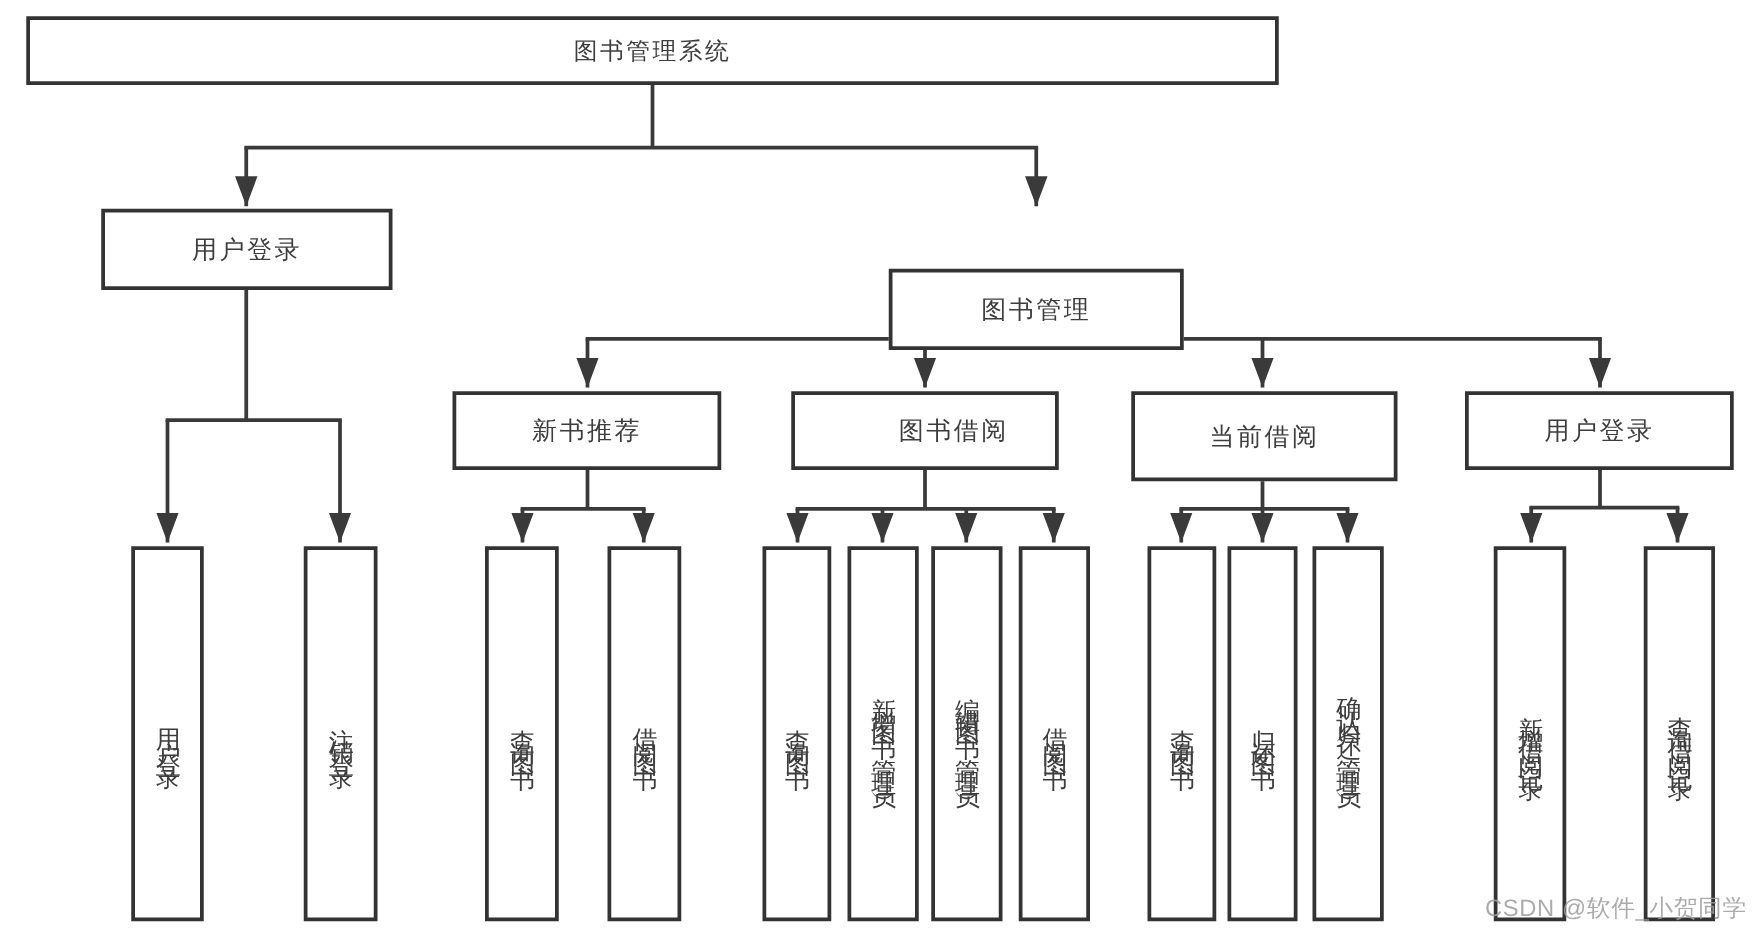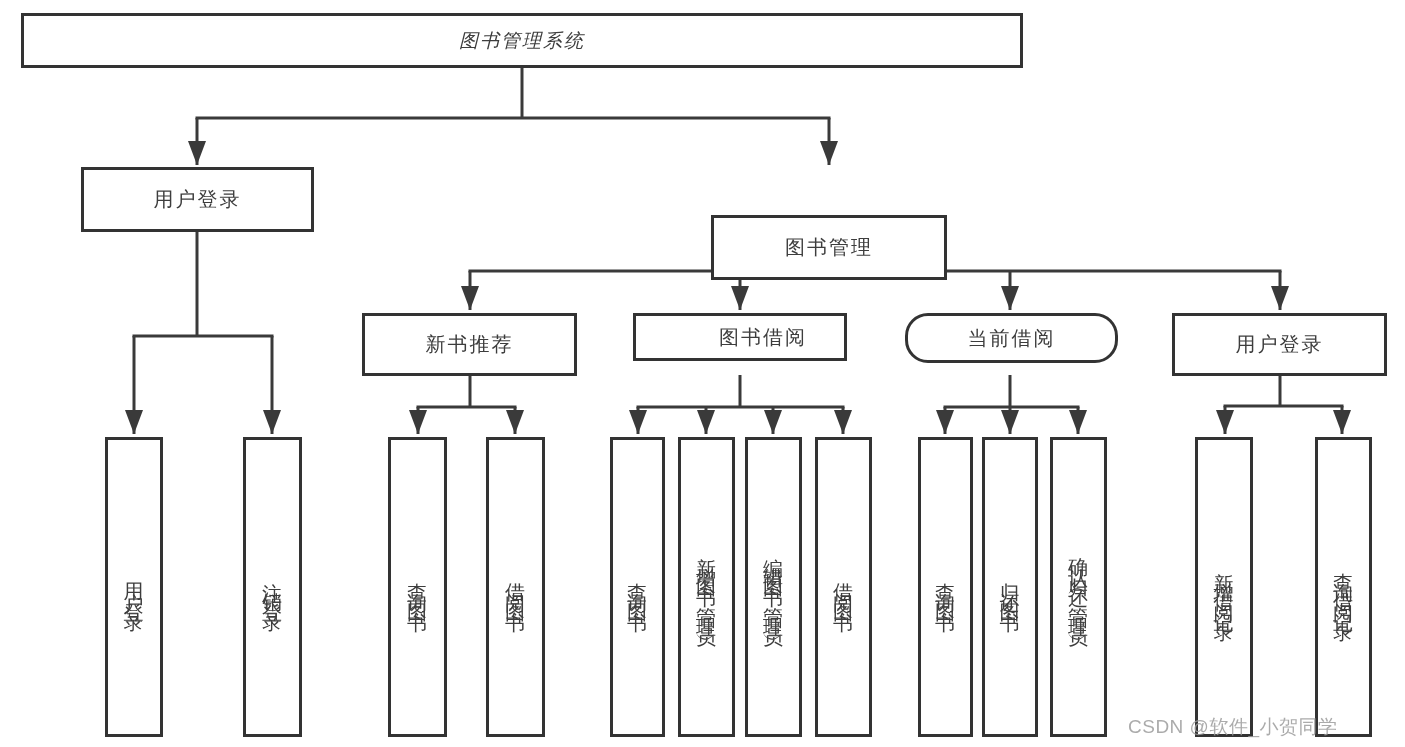--- a/index.html
+++ b/index.html
@@ -7,27 +7,27 @@
     position:relative;width:1405px;height:747px;background:#ffffff;overflow:hidden;
     font-family:"Liberation Sans","DejaVu Sans",sans-serif;
   }
   .wires{position:absolute;left:0;top:0;z-index:1;}
   .hnode,.vnode{
     position:absolute;box-sizing:border-box;background:#ffffff;
     border:3px solid #333333;color:#3d3d3d;z-index:2;
     display:flex;align-items:center;justify-content:center;
   }
   .hnode span{font-size:20px;letter-spacing:2px;white-space:nowrap;}
-  .hnode.root span{font-size:19px;letter-spacing:2px;font-style:italic;}
+  .hnode.root span{font-size:19px;letter-spacing:2px;}
   .vnode span{
     writing-mode:vertical-rl;text-orientation:mixed;
     font-size:20px;letter-spacing:10px;line-height:1;white-space:nowrap;
   }
   .watermark{
-    position:absolute;left:1128px;top:714px;z-index:5;
+    position:absolute;left:1188px;top:714px;z-index:5;
     font-size:19px;color:#9d9d9d;opacity:.85;letter-spacing:.5px;white-space:nowrap;
   }
 </style>
 </head>
 <body>
 
 <div class="stage">
 
   <svg class="wires" width="1405" height="747" viewBox="0 0 1405 747" aria-hidden="true">
     <defs>
@@ -93,24 +93,24 @@
   <div class="hnode" style="left:81px;top:167px;width:233px;height:65px;">
     <span>用户登录</span>
   </div>
   <div class="hnode" style="left:711px;top:167px;width:236px;height:65px;margin-top:48px;">
     <span>图书管理</span>
   </div>
 
   <div class="hnode" style="left:362px;top:313px;width:215px;height:63px;">
     <span>新书推荐</span>
   </div>
-  <div class="hnode" style="left:633px;top:313px;width:214px;height:48px;padding-left:46px;">
+  <div class="hnode" style="left:633px;top:313px;width:214px;height:63px;padding-left:46px;">
     <span>图书借阅</span>
   </div>
-  <div class="hnode" style="left:905px;top:313px;width:213px;height:50px;border-radius:23px;">
+  <div class="hnode" style="left:905px;top:313px;width:213px;height:72px;">
     <span>当前借阅</span>
   </div>
   <div class="hnode" style="left:1172px;top:313px;width:215px;height:63px;">
     <span>用户登录</span>
   </div>
 
   <div class="vnode" style="left:105px;top:437px;width:58px;height:300px;">
     <span>用户登录</span>
   </div>
   <div class="vnode" style="left:243px;top:437px;width:59px;height:300px;">

